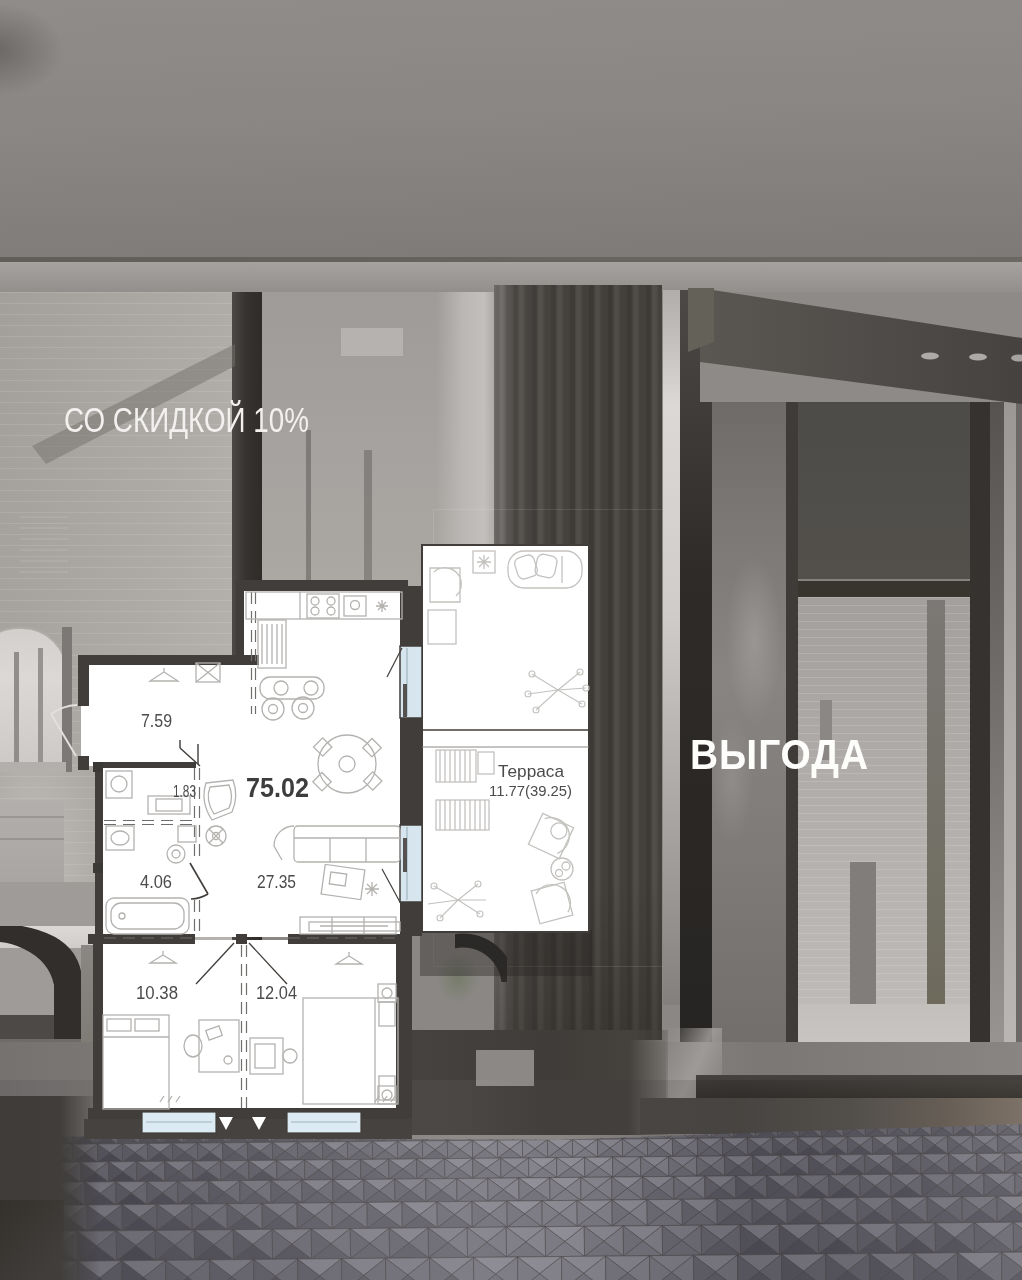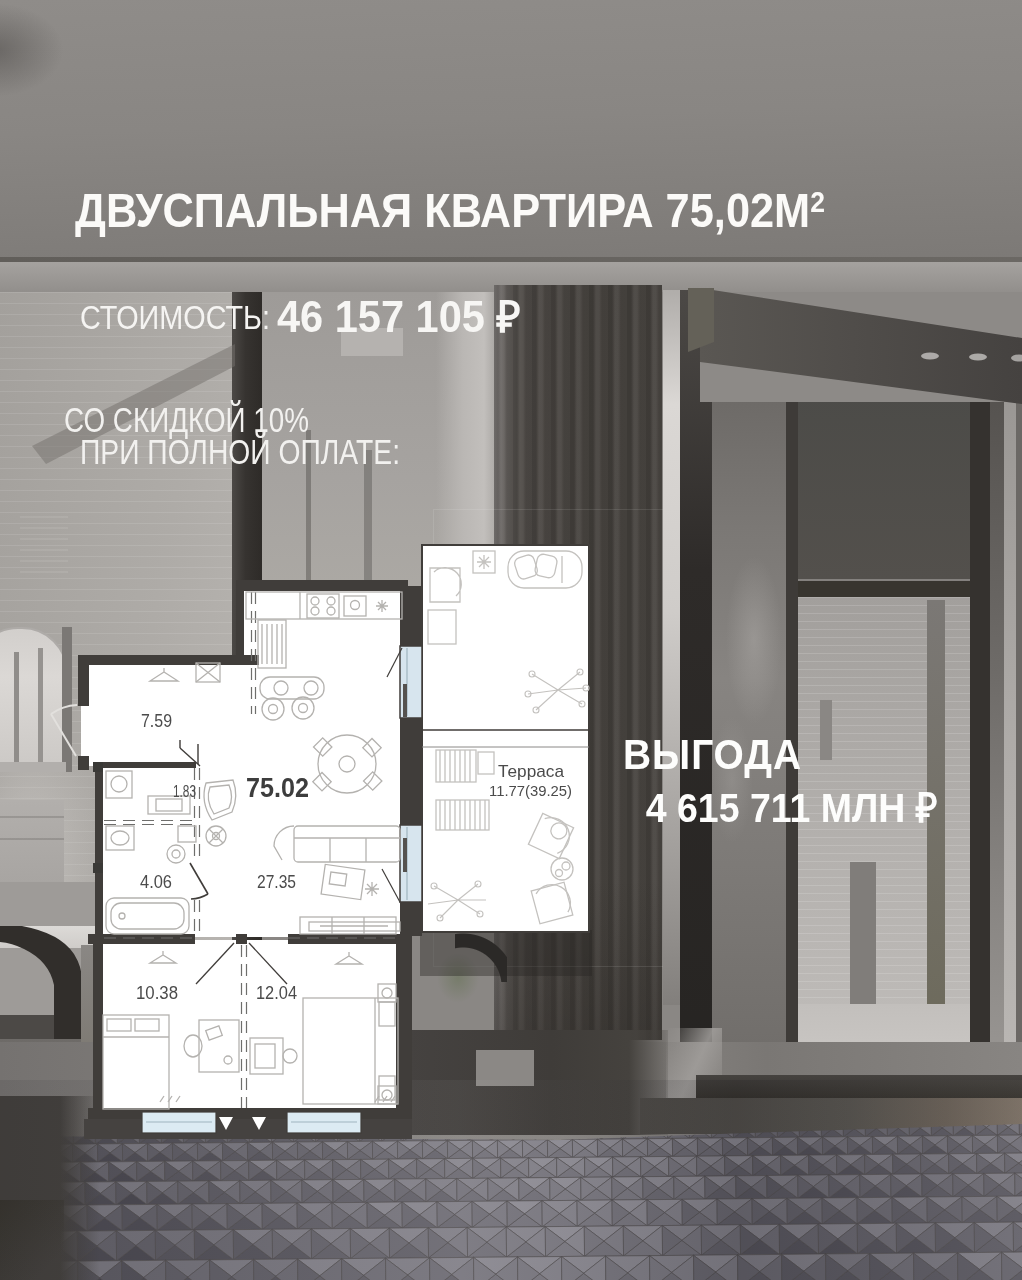--- a/index.html
+++ b/index.html
@@ -1459,27 +1459,22 @@
 
 <text x="256" y="999" font-size="17.5" lengthAdjust="spacingAndGlyphs" textLength="41">12.04</text>
 
 <text x="498" y="777" font-size="17" lengthAdjust="spacingAndGlyphs" textLength="66">Терраса</text>
 
 <text x="489" y="796" font-size="15.5" lengthAdjust="spacingAndGlyphs" textLength="83">11.77(39.25)</text>
 </g>
 </svg>
 
 
-<div style="left:75px;top:182px;z-index:6"><span class="t" id="head" style="transform:scaleX(0.8848);color:#fbfaf8;font-size:49px;font-weight:700;">ДВУСПАЛЬНАЯ КВАРТИРА 75,02М<span style="font-size:30px;vertical-align:15px">2</span></span></div>
-
-<div style="left:80px;top:299px;z-index:6;color:#f5f4f2"><span class="t" id="pricelab" style="transform:scaleX(0.8728);font-size:33px;">СТОИМОСТЬ:</span></div>
-
-<div style="left:277px;top:285px;z-index:6;color:#f7f6f4"><span class="t" id="pricenum" style="transform:scaleX(0.9441);font-size:44px;font-weight:700;">46 157 105 ₽</span></div>
+
+
 
 
 <div style="left:64px;top:400px;z-index:6"><span class="t" id="d2" style="transform:scaleX(0.7951);color:#f2f1ef;font-size:35px;">СО СКИДКОЙ 10%</span></div>
 
-<div style="left:80px;top:432px;z-index:6"><span class="t" id="d3" style="transform:scaleX(0.8078);color:#f2f1ef;font-size:35px;">ПРИ ПОЛНОЙ ОПЛАТЕ:</span></div>
-
-
-<div style="left:616px;top:731px;width:400px;text-align:left;z-index:6"><span class="t" id="v1" style="transform:scaleX(0.9271);transform-origin:50% 50%;color:#fdfdfc;font-size:42px;font-weight:600;letter-spacing:1px;">ВЫГОДА</span></div>
-
-<div style="left:592px;top:778px;width:400px;text-align:center;z-index:6"><span class="t" id="v2" style="transform:scaleX(0.9141);transform-origin:50% 50%;color:#fdfdfc;font-size:41px;font-weight:700;">4 615 711 МЛН ₽</span></div>
+
+
+<div style="left:580px;top:731px;width:400px;text-align:center;z-index:6"><span class="t" id="v1" style="transform:scaleX(0.9271);transform-origin:50% 50%;color:#fdfdfc;font-size:42px;font-weight:600;letter-spacing:1px;">ВЫГОДА</span></div>
+
 </div>
 </body></html>

